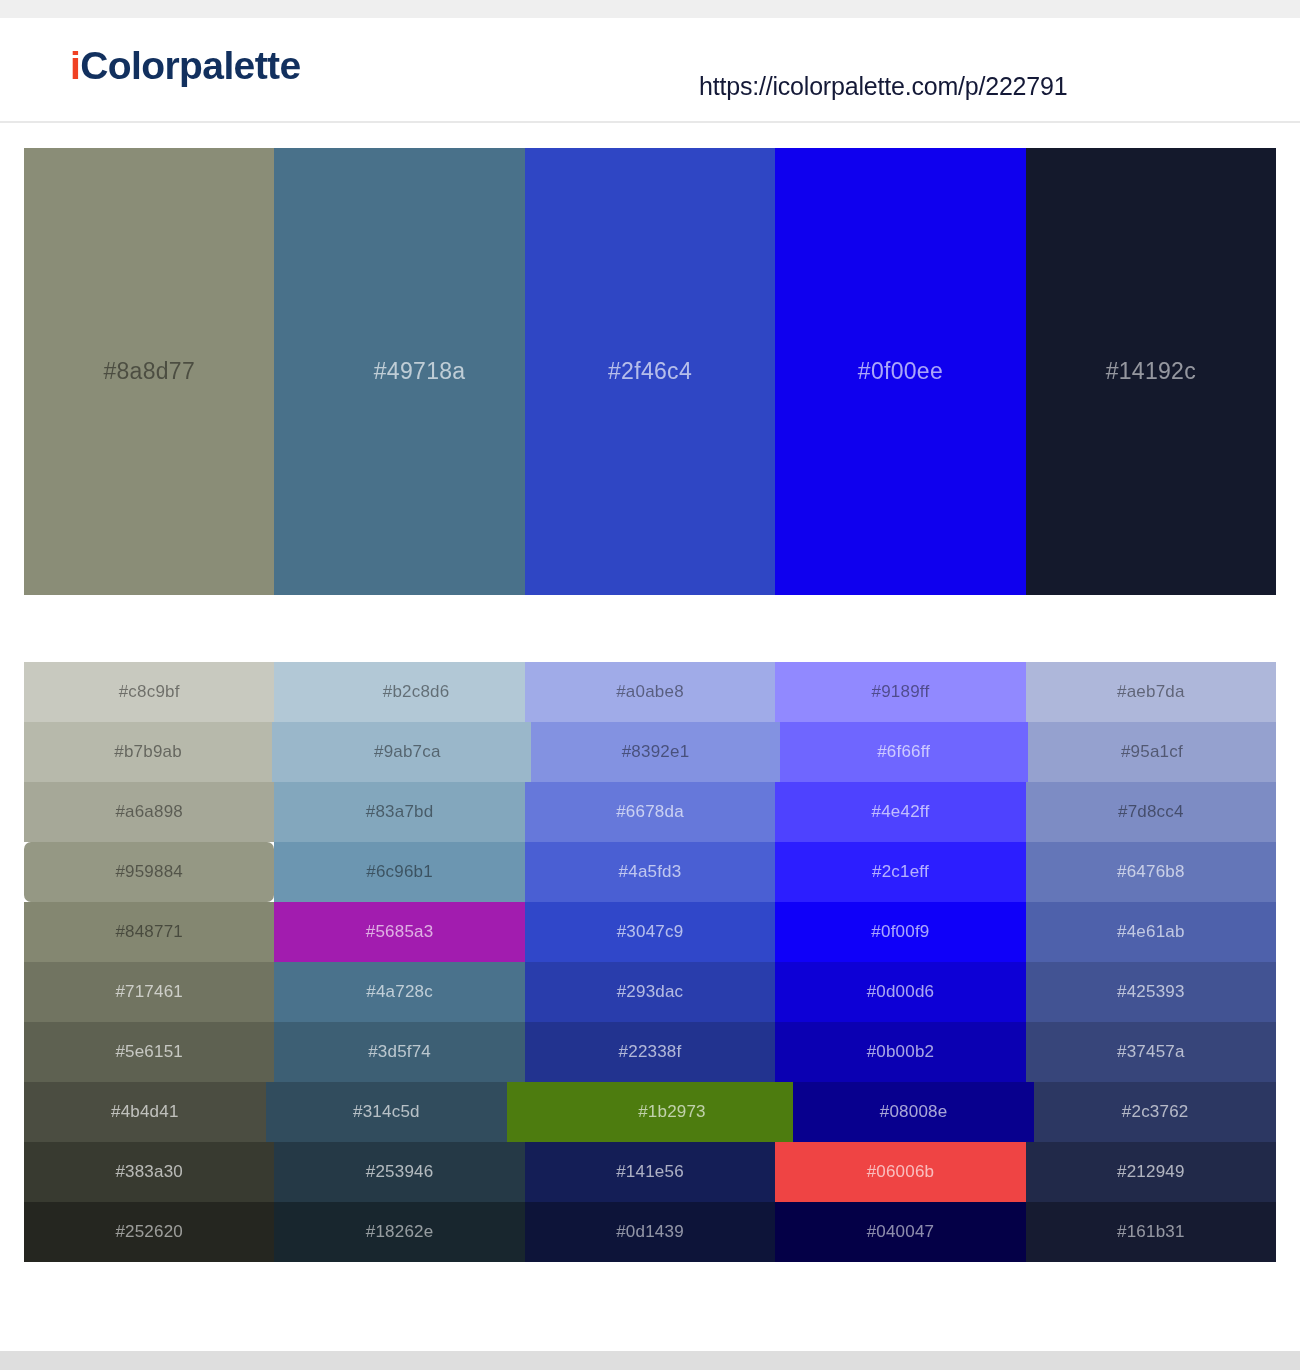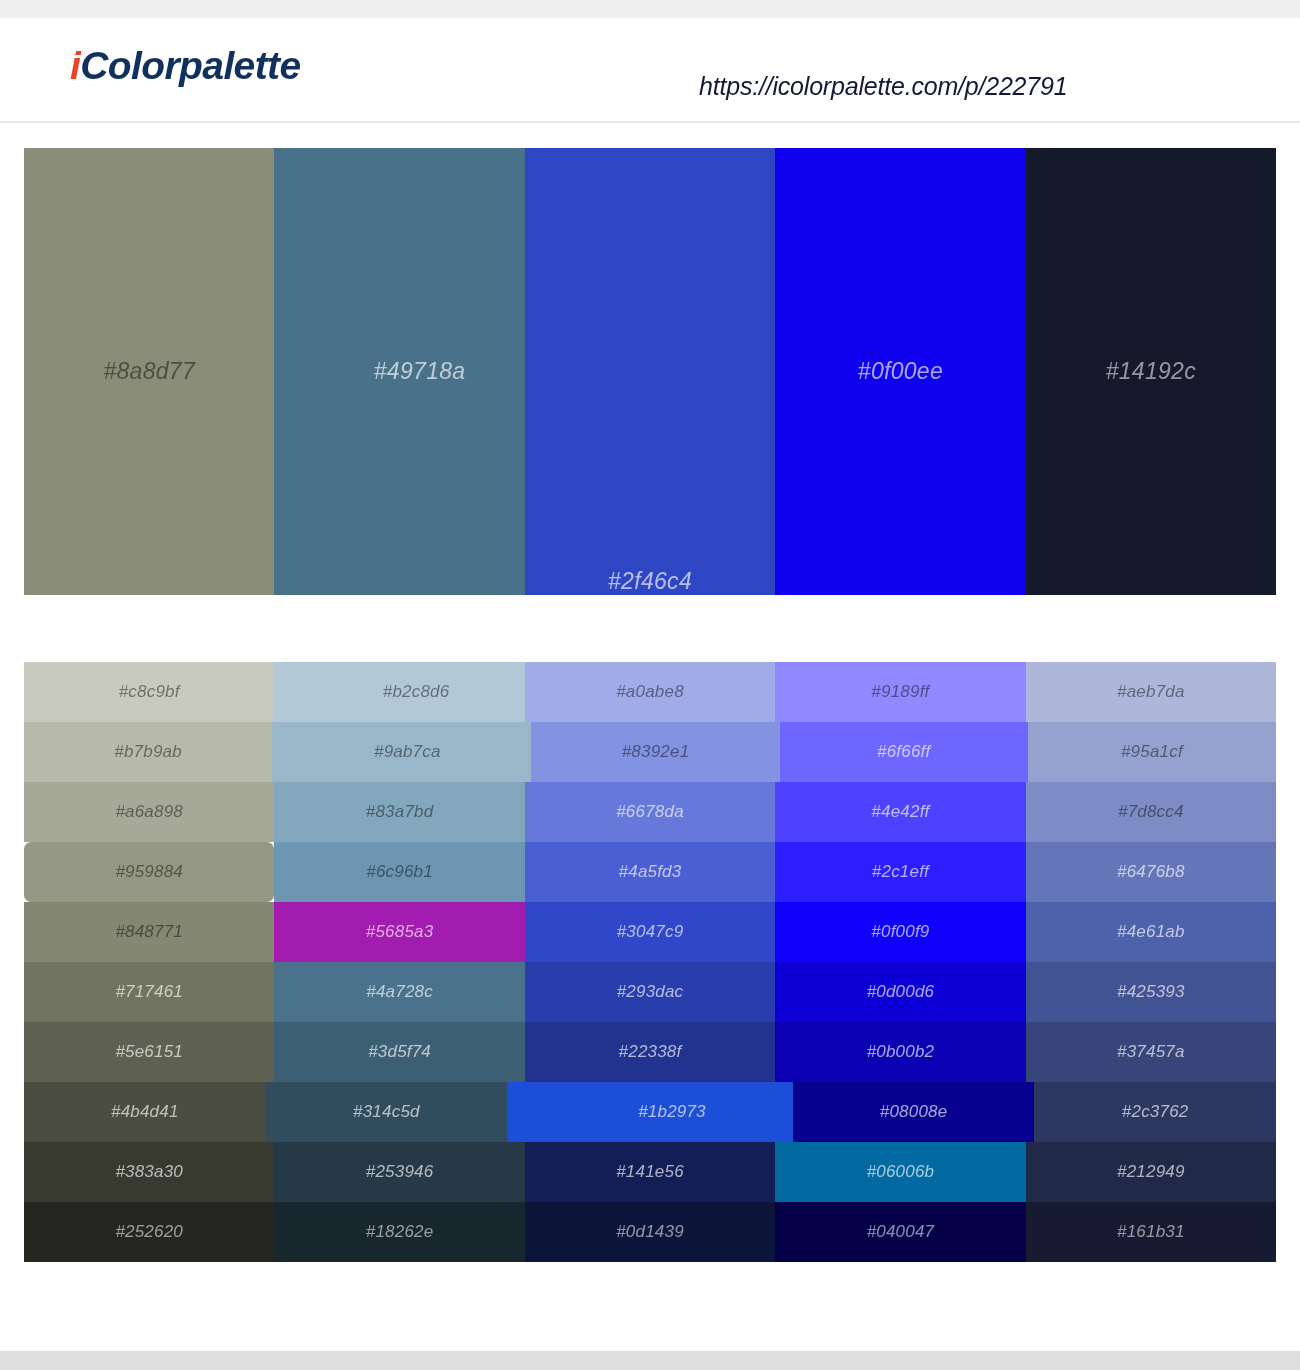--- a/index.html
+++ b/index.html
@@ -11,21 +11,20 @@
     background: #ffffff;
     font-family: "Liberation Sans", sans-serif;
     overflow: hidden;
   }
 
   #page {
     position: relative;
     width: 1300px;
     height: 1370px;
     background: #ffffff;
-    font-style: italic;
   }
 
   
   .chrome-band {
     position: absolute;
     left: 0;
     width: 1300px;
     background: #efefef;
   }
   .chrome-band.top    { top: 0;    height: 18px; }
@@ -129,21 +128,21 @@
     <div class="page-url">https://icolorpalette.com/p/222791</div>
   </header>
 
   <section class="palette-strip" id="palette-strip">
       <div class="palette-swatch" style="background: rgb(138, 141, 119);">
         <span class="swatch-label" style="color: rgba(0, 0, 0, 0.45);">#8a8d77</span>
       </div>
       <div class="palette-swatch" style="background: rgb(73, 113, 138);">
         <span class="swatch-label" style="color: rgba(255, 255, 255, 0.65); margin-left: 40px;">#49718a</span>
       </div>
-      <div class="palette-swatch" style="background: rgb(47, 70, 196); align-items: flex-end;">
+      <div class="palette-swatch" style="background: rgb(47, 70, 196);">
         <span class="swatch-label" style="color: rgba(255, 255, 255, 0.65);">#2f46c4</span>
       </div>
       <div class="palette-swatch" style="background: rgb(15, 0, 238);">
         <span class="swatch-label" style="color: rgba(255, 255, 255, 0.65);">#0f00ee</span>
       </div>
       <div class="palette-swatch" style="background: rgb(20, 25, 44);">
         <span class="swatch-label" style="color: rgba(255, 255, 255, 0.55);">#14192c</span>
       </div>
     </section>
 
@@ -267,41 +266,41 @@
           <span class="shade-label" style="color: rgba(255, 255, 255, 0.65);">#37457a</span>
         </div>
       </div>
       <div class="shade-row">
         <div class="shade-cell" style="background: rgb(75, 77, 65);">
           <span class="shade-label" style="color: rgba(255, 255, 255, 0.65);">#4b4d41</span>
         </div>
         <div class="shade-cell" style="background: rgb(49, 76, 93);">
           <span class="shade-label" style="color: rgba(255, 255, 255, 0.65);">#314c5d</span>
         </div>
-        <div class="shade-cell" style="background: #1d4ed8; padding-left: 44px;">
+        <div class="shade-cell" style="background: #4d7c0f; padding-left: 44px;">
           <span class="shade-label" style="color: rgba(255, 255, 255, 0.65);">#1b2973</span>
         </div>
         <div class="shade-cell" style="background: rgb(8, 0, 142);">
           <span class="shade-label" style="color: rgba(255, 255, 255, 0.65);">#08008e</span>
         </div>
         <div class="shade-cell" style="background: rgb(44, 55, 98);">
           <span class="shade-label" style="color: rgba(255, 255, 255, 0.65);">#2c3762</span>
         </div>
       </div>
       <div class="shade-row">
         <div class="shade-cell" style="background: rgb(56, 58, 48);">
           <span class="shade-label" style="color: rgba(255, 255, 255, 0.65);">#383a30</span>
         </div>
         <div class="shade-cell" style="background: rgb(37, 57, 70);">
           <span class="shade-label" style="color: rgba(255, 255, 255, 0.65);">#253946</span>
         </div>
         <div class="shade-cell" style="background: rgb(20, 30, 86); text-align: right;">
           <span class="shade-label" style="color: rgba(255, 255, 255, 0.65);">#141e56</span>
         </div>
-        <div class="shade-cell" style="background: #0369a1;">
+        <div class="shade-cell" style="background: #ef4444;">
           <span class="shade-label" style="color: rgba(255, 255, 255, 0.65);">#06006b</span>
         </div>
         <div class="shade-cell" style="background: rgb(33, 41, 73);">
           <span class="shade-label" style="color: rgba(255, 255, 255, 0.65);">#212949</span>
         </div>
       </div>
       <div class="shade-row">
         <div class="shade-cell" style="background: rgb(37, 38, 32);">
           <span class="shade-label" style="color: rgba(255, 255, 255, 0.55);">#252620</span>
         </div>

